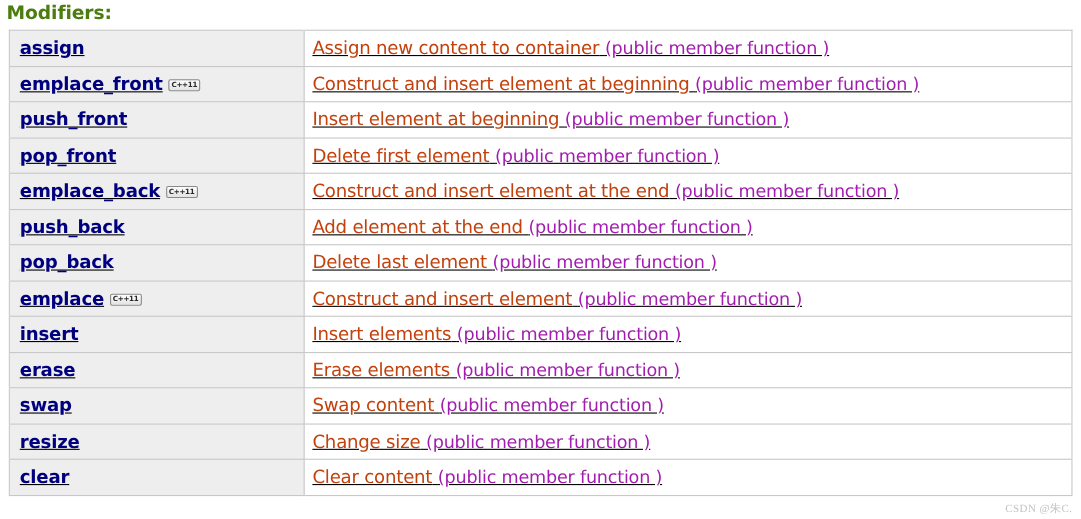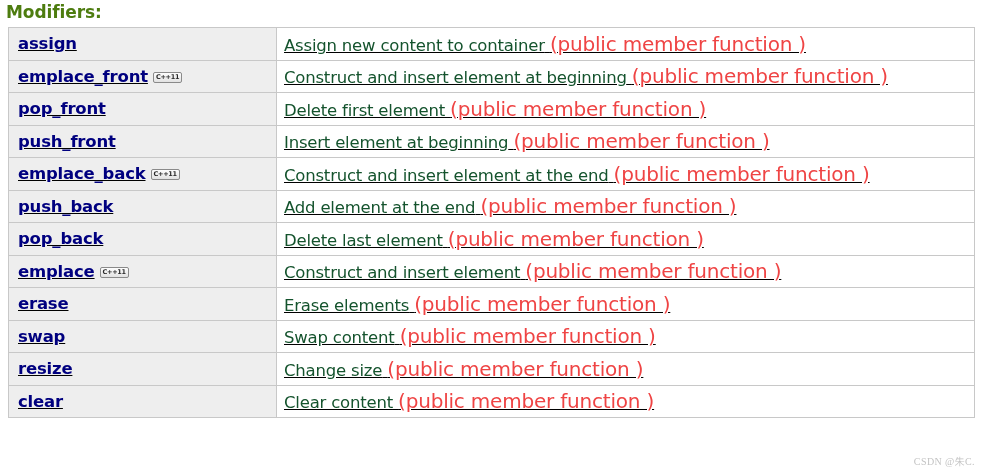--- a/index.html
+++ b/index.html
@@ -70,27 +70,27 @@
     height: 9px;
     color: #2a2a2a;
     background: linear-gradient(#fdfdfd, #e2e2e2);
     border: 1px solid #8a8a8a;
     border-radius: 2px;
     padding: 0 2px;
     letter-spacing: -0.3px;
     white-space: nowrap;
   }
   .desc-text {
-    color: #14532d;
+    color: #c2410c;
     font-size: 16.5px;
     letter-spacing: -0.2px;
   }
   .desc-kind {
-    color: #ef4444;
-    font-size: 20px;
+    color: #a21caf;
+    font-size: 16px;
     letter-spacing: -0.2px;
   }
   .watermark {
     position: absolute;
     right: 8px;
     bottom: 3px;
     font-size: 10px;
     color: #c3c3c3;
     font-family: Liberation Serif, serif;
     letter-spacing: 0.4px;
@@ -108,42 +108,46 @@
     <tbody>
         <tr>
           <td class="member-cell"><a class="member-link" href="#">assign</a></td>
           <td class="desc-cell"><span class="desc-text">Assign new content to container</span> <span class="desc-kind">(public member function )</span></td>
         </tr>
         <tr>
           <td class="member-cell"><a class="member-link" href="#">emplace_front</a><span class="cpp-badge">C++11</span></td>
           <td class="desc-cell"><span class="desc-text">Construct and insert element at beginning</span> <span class="desc-kind">(public member function )</span></td>
         </tr>
         <tr>
+          <td class="member-cell"><a class="member-link" href="#">push_front</a></td>
+          <td class="desc-cell"><span class="desc-text">Insert element at beginning</span> <span class="desc-kind">(public member function )</span></td>
+        </tr>
+        <tr>
           <td class="member-cell"><a class="member-link" href="#">pop_front</a></td>
           <td class="desc-cell"><span class="desc-text">Delete first element</span> <span class="desc-kind">(public member function )</span></td>
-        </tr>
-        <tr>
-          <td class="member-cell"><a class="member-link" href="#">push_front</a></td>
-          <td class="desc-cell"><span class="desc-text">Insert element at beginning</span> <span class="desc-kind">(public member function )</span></td>
         </tr>
         <tr>
           <td class="member-cell"><a class="member-link" href="#">emplace_back</a><span class="cpp-badge">C++11</span></td>
           <td class="desc-cell"><span class="desc-text">Construct and insert element at the end</span> <span class="desc-kind">(public member function )</span></td>
         </tr>
         <tr>
           <td class="member-cell"><a class="member-link" href="#">push_back</a></td>
           <td class="desc-cell"><span class="desc-text">Add element at the end</span> <span class="desc-kind">(public member function )</span></td>
         </tr>
         <tr>
           <td class="member-cell"><a class="member-link" href="#">pop_back</a></td>
           <td class="desc-cell"><span class="desc-text">Delete last element</span> <span class="desc-kind">(public member function )</span></td>
         </tr>
         <tr>
           <td class="member-cell"><a class="member-link" href="#">emplace</a><span class="cpp-badge">C++11</span></td>
           <td class="desc-cell"><span class="desc-text">Construct and insert element</span> <span class="desc-kind">(public member function )</span></td>
+        </tr>
+        <tr>
+          <td class="member-cell"><a class="member-link" href="#">insert</a></td>
+          <td class="desc-cell"><span class="desc-text">Insert elements</span> <span class="desc-kind">(public member function )</span></td>
         </tr>
         <tr>
           <td class="member-cell"><a class="member-link" href="#">erase</a></td>
           <td class="desc-cell"><span class="desc-text">Erase elements</span> <span class="desc-kind">(public member function )</span></td>
         </tr>
         <tr>
           <td class="member-cell"><a class="member-link" href="#">swap</a></td>
           <td class="desc-cell"><span class="desc-text">Swap content</span> <span class="desc-kind">(public member function )</span></td>
         </tr>
         <tr>

